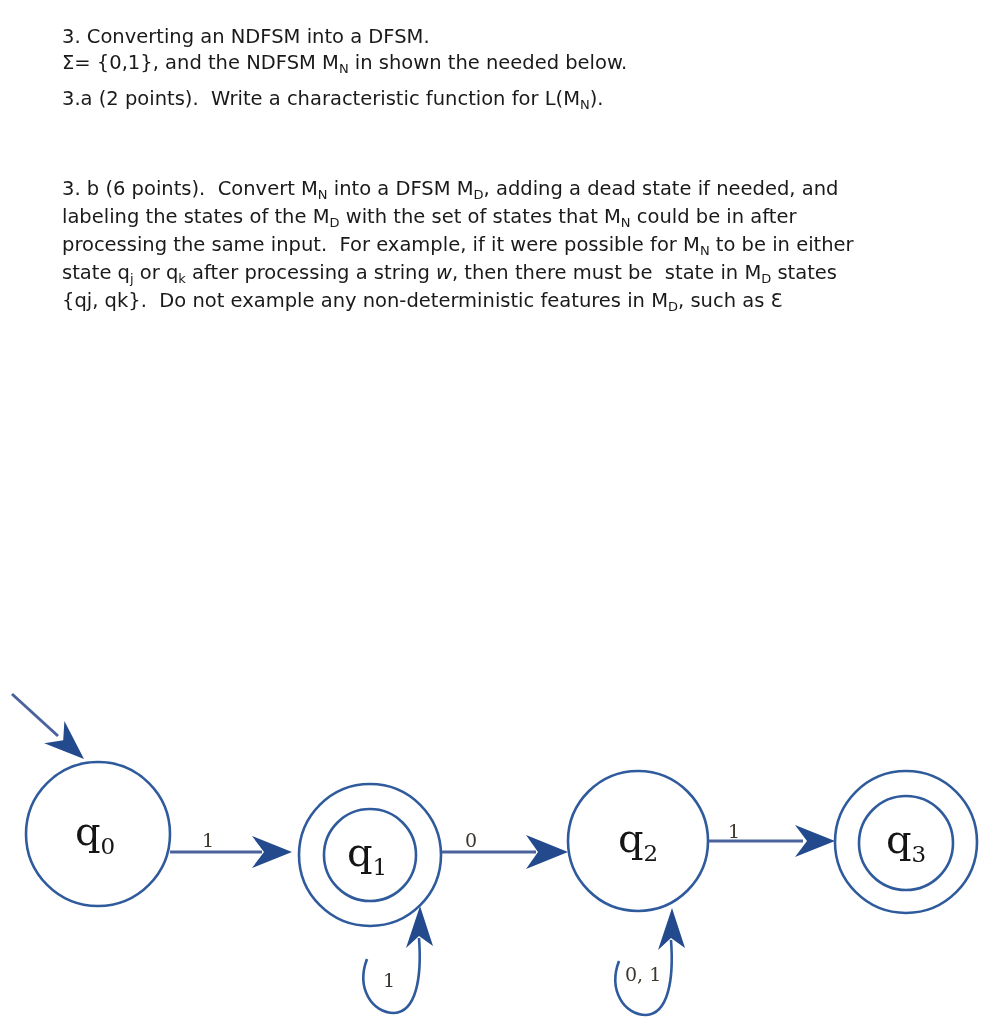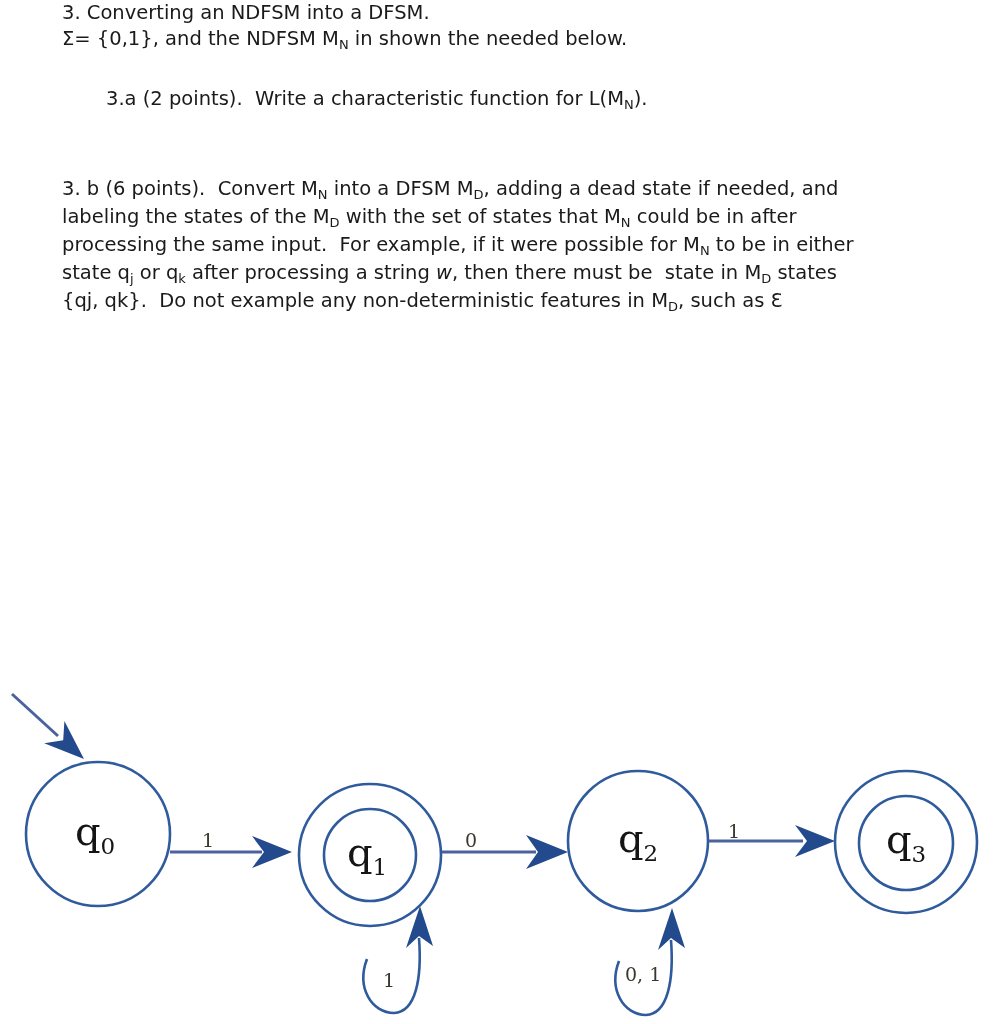--- a/index.html
+++ b/index.html
@@ -18,25 +18,25 @@
   .state-label{font-family:"DejaVu Serif","Liberation Serif",serif;font-size:40px;
                fill:var(--c-state_label,#151515);}
   .state-label .subt{font-size:23px;}
   .edge-label{font-family:"DejaVu Serif","Liberation Serif",serif;font-size:19px;
               fill:var(--c-edge_label,#3b372f);}
 </style>
 </head>
 <body>
 
 <div class="text-host">
-    <div class="block" style="top: 0;">
+    <div class="block" style="top: 24px;">
       <div class="tline"><span>3. Converting an NDFSM into a DFSM.</span></div>
       <div class="tline"><span>Σ= {0,1}, and the NDFSM M</span><span class="sub">N</span><span> in shown the needed below.</span></div>
     </div>
-    <div class="block" style="top: 86px; margin-left: 44px;">
+    <div class="block" style="top: 86px;">
       <div class="tline"><span>3.a (2 points).  Write a characteristic function for L(M</span><span class="sub">N</span><span>).</span></div>
     </div>
     <div class="block" style="top: 176px;">
       <div class="tline"><span>3. b (6 points).  Convert M</span><span class="sub">N</span><span> into a DFSM M</span><span class="sub">D</span><span>, adding a dead state if needed, and</span></div>
       <div class="tline"><span>labeling the states of the M</span><span class="sub">D</span><span> with the set of states that M</span><span class="sub">N</span><span> could be in after</span></div>
       <div class="tline"><span>processing the same input.  For example, if it were possible for M</span><span class="sub">N</span><span> to be in either</span></div>
       <div class="tline"><span>state q</span><span class="sub">j</span><span> or q</span><span class="sub">k</span><span> after processing a string </span><span class="it">w</span><span>, then there must be  state in M</span><span class="sub">D</span><span> states</span></div>
       <div class="tline"><span>{qj, qk}.  Do not example any non-deterministic features in M</span><span class="sub">D</span><span>, such as Ɛ</span></div>
     </div>
   </div>

